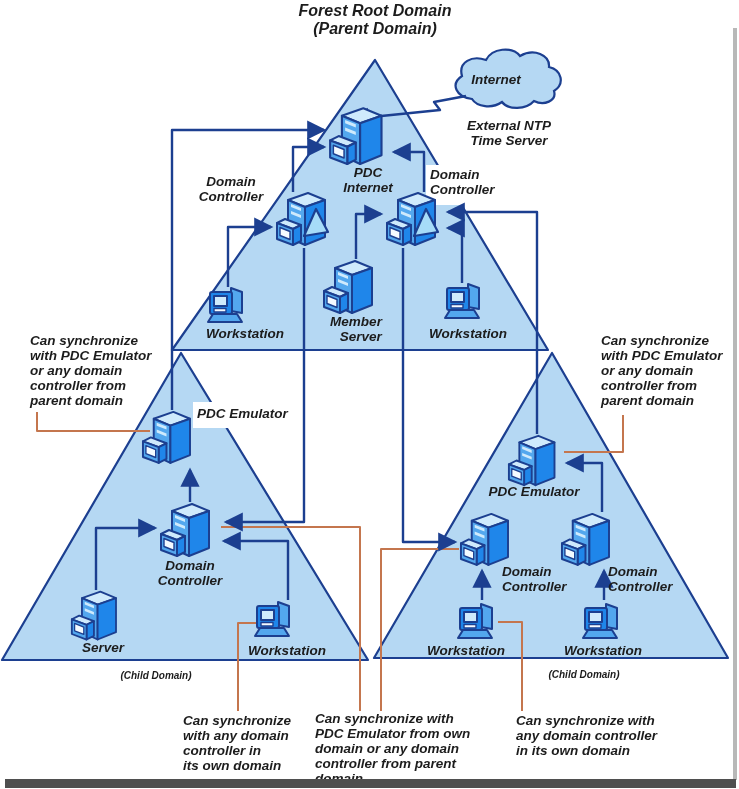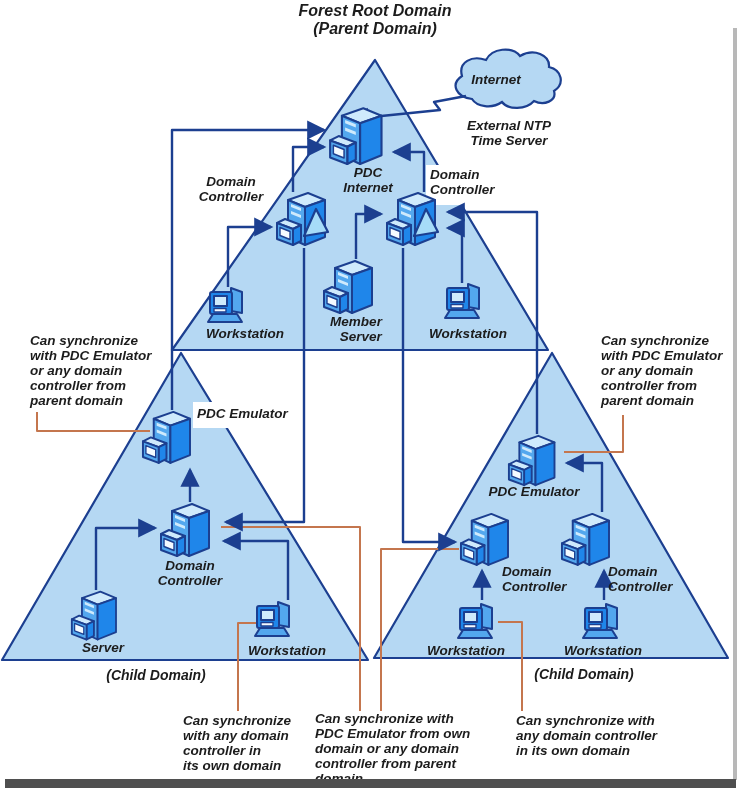--- a/index.html
+++ b/index.html
@@ -14,21 +14,21 @@
   .i-top{fill:var(--icon-light,#cfeafc);stroke:var(--line-navy,#1c3f90);stroke-width:2;stroke-linejoin:round;}
   .i-mid{fill:var(--icon-mid,#53a7ee);stroke:var(--line-navy,#1c3f90);stroke-width:2;stroke-linejoin:round;}
   .i-bright{fill:var(--icon-bright,#1f86ea);stroke:var(--line-navy,#1c3f90);stroke-width:2;stroke-linejoin:round;}
   .i-screen{fill:#f4faff;stroke:var(--line-navy,#1c3f90);stroke-width:1.4;stroke-linejoin:round;}
   .i-dash{fill:var(--icon-light,#cfeafc);stroke:none;}
   .i-delta{fill:#a6dcf8;stroke:var(--line-navy,#1c3f90);stroke-width:2.2;stroke-linejoin:round;}
   .lbl{position:absolute;color:var(--text,#1c1c1c);font-size:13.5px;line-height:15px;
        font-weight:700;white-space:pre-line;}
   .c{transform:translateX(-50%);text-align:center;}
   .title{font-size:16px;line-height:18px;}
-  .cap{font-size:14px;}
+  .cap{font-size:10px;}
   .frame-right{position:absolute;top:28px;right:2px;width:4px;height:752px;
                background:var(--frame-right,#b8b8b8);}
   .frame-bottom{position:absolute;left:5px;top:779px;width:731px;height:9px;
                 background:var(--frame-bottom,#4f4f4f);}
 </style>
 </head>
 <body>
 
 <div id="stage">
 

